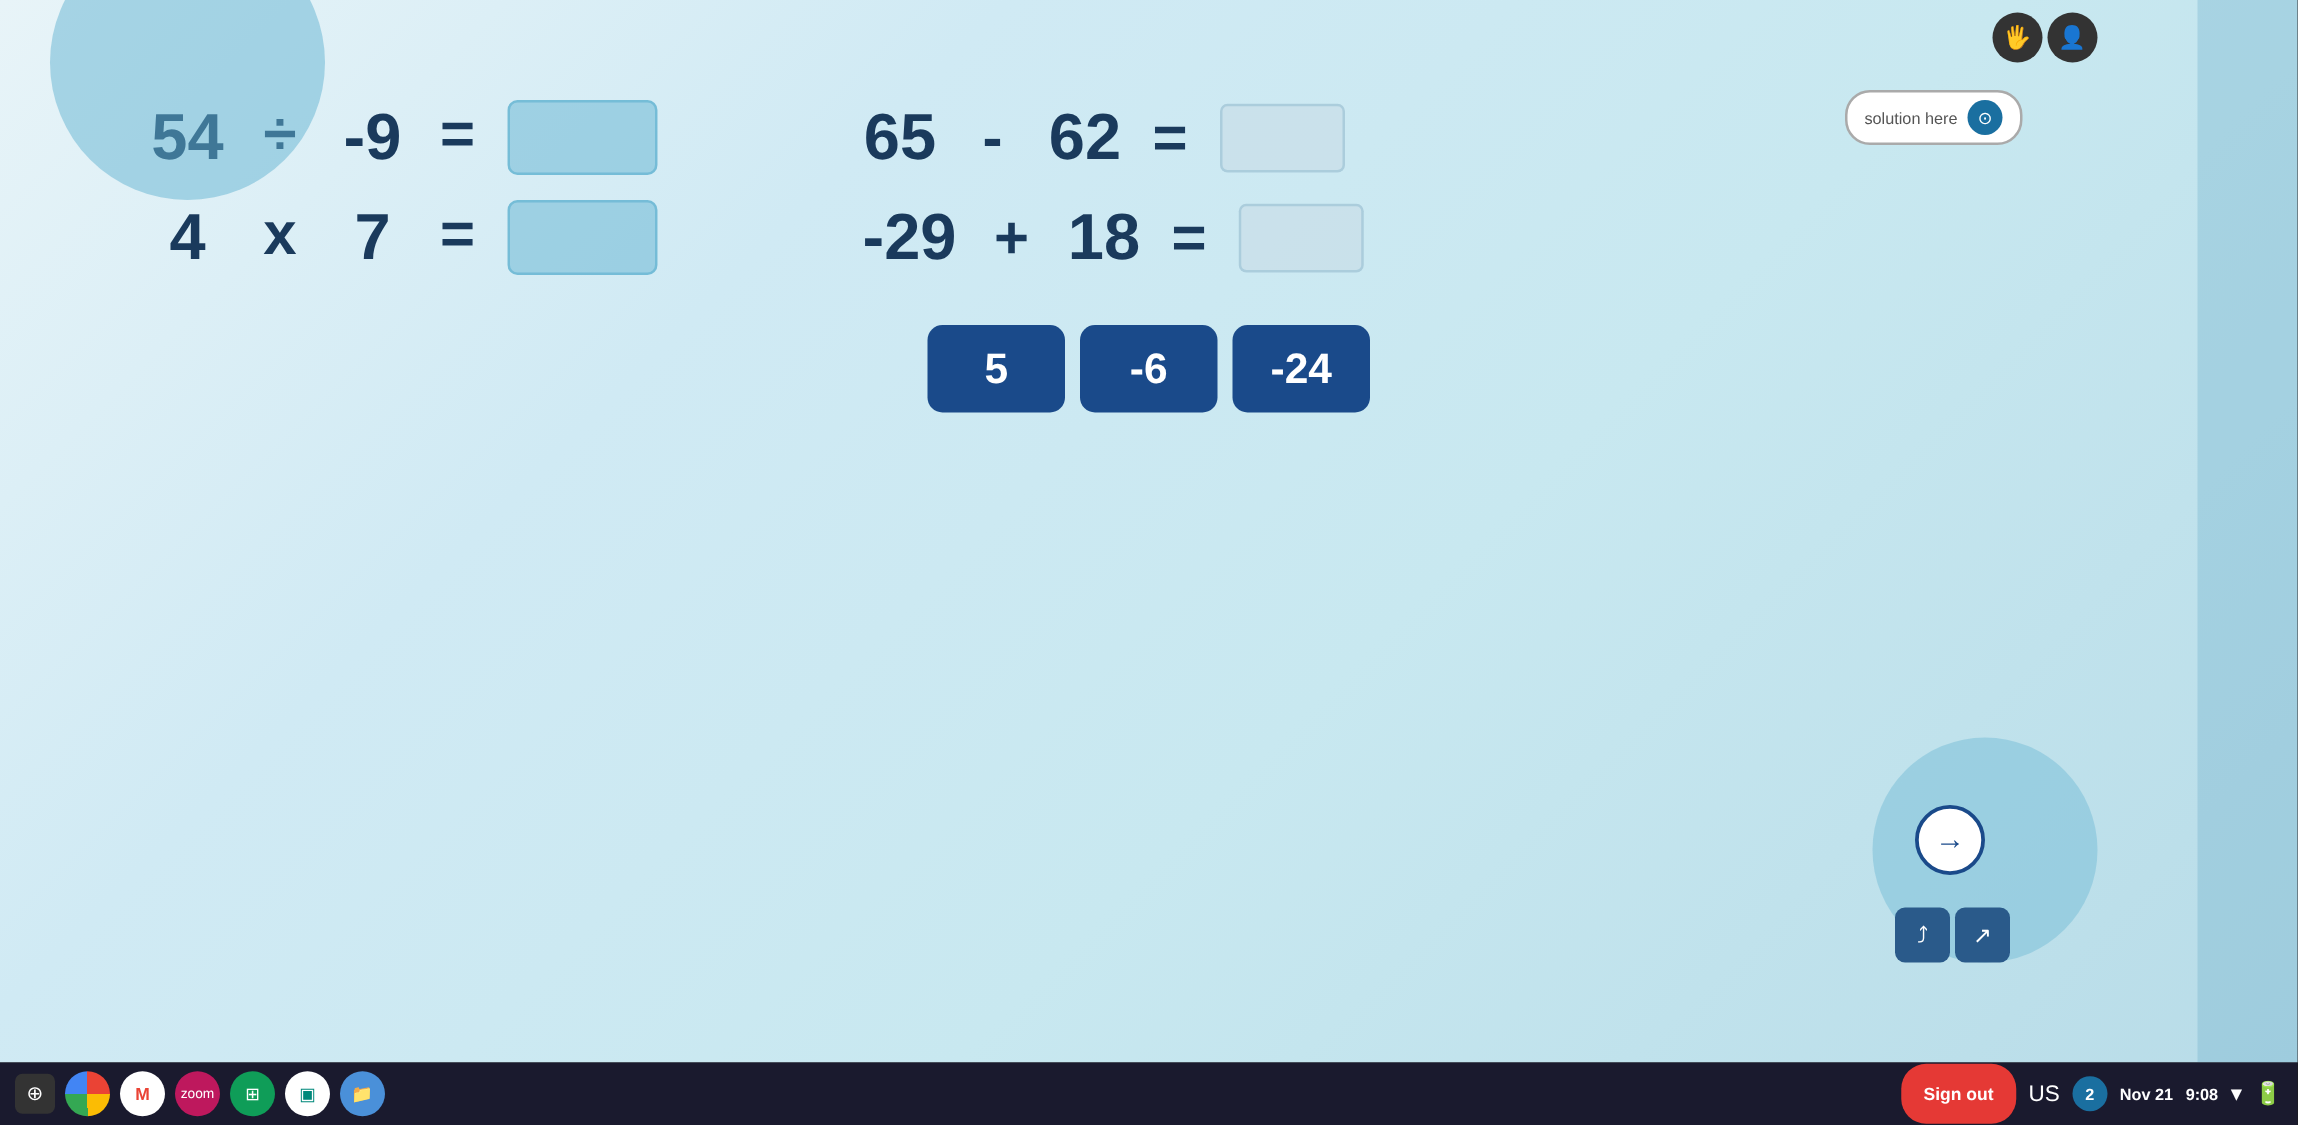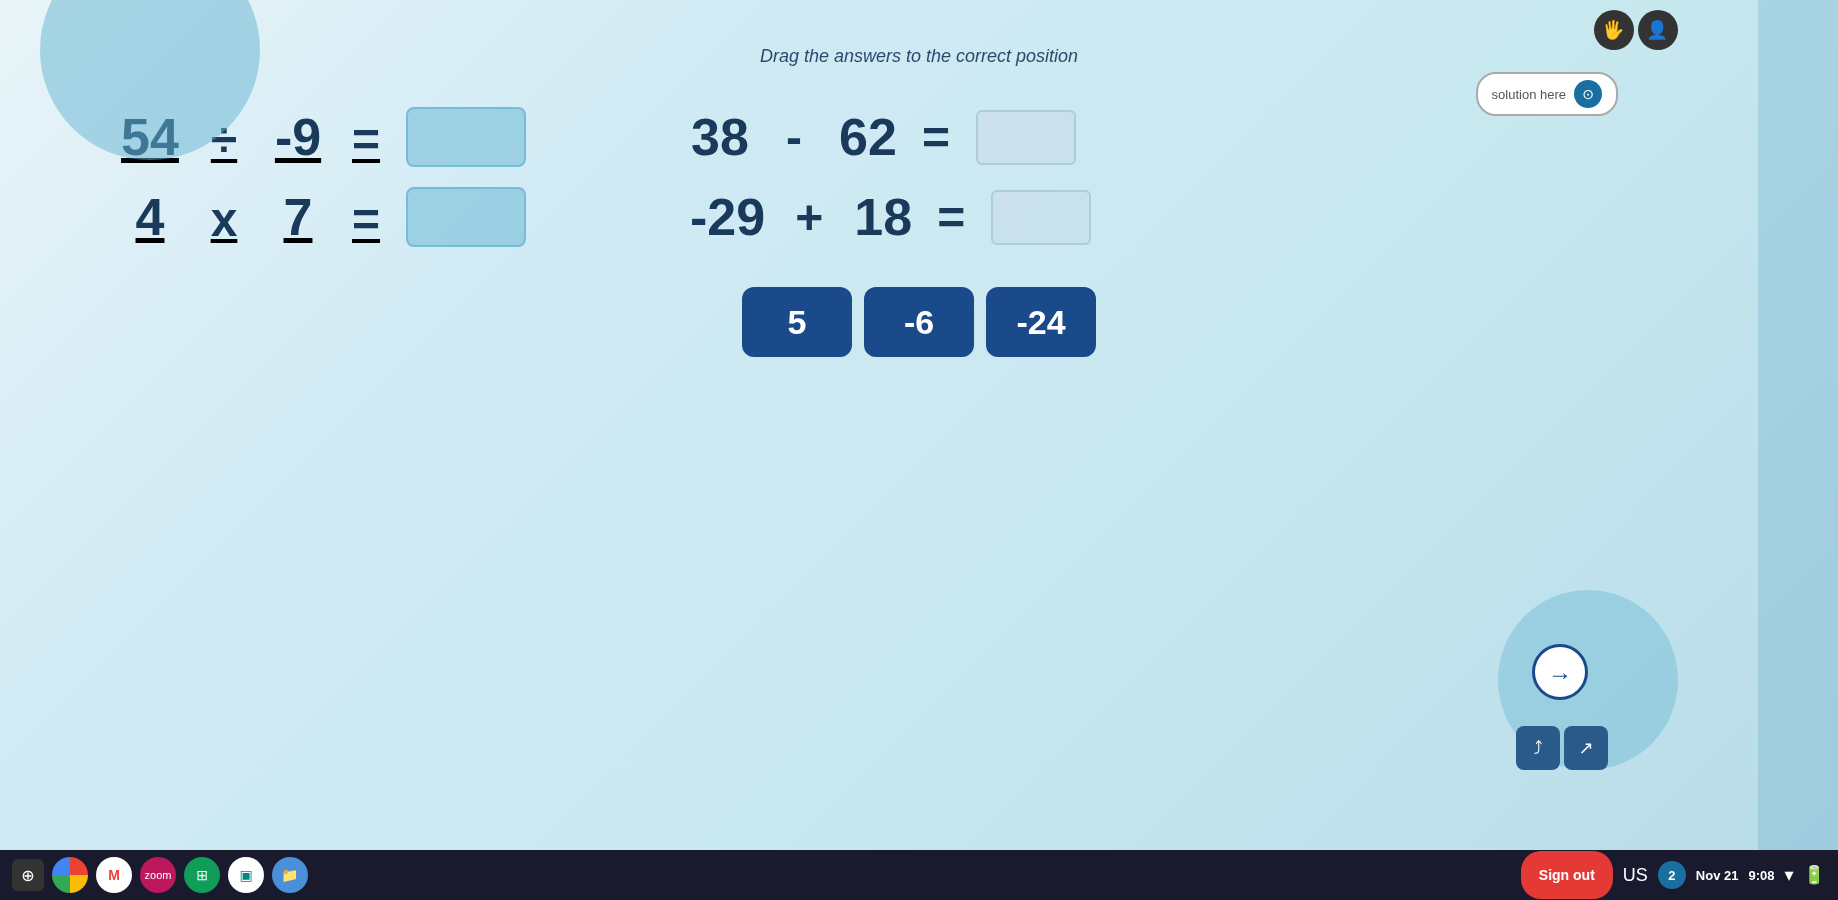--- a/index.html
+++ b/index.html
@@ -171,25 +171,24 @@
     }
 
     .eq-row {
       display: flex;
       align-items: center;
       gap: 30px;
     }
 
     .eq-left {
       display: flex;
-      align-items: flex-end;
+      align-items: flex-start;
       gap: 24px;
       flex: 0 0 auto;
       width: 480px;
-      text-decoration: underline;
     }
 
     .eq-right {
       display: flex;
       align-items: center;
       gap: 24px;
       flex: 0 0 auto;
       margin-left: 60px;
     }
 
@@ -386,35 +385,34 @@
     <div class="avatar-icon">🖐</div>
     <div class="avatar-icon">👤</div>
   </div>
 
   <div class="solution-btn">
     <span>solution here</span>
     <div class="solution-icon">⊙</div>
   </div>
 
   <div class="header">
-    <div class="page-subtitle">Drag the answers to the correct position</div>
   </div>
 
   <div class="equations-container">
 
     <div class="eq-row">
       <div class="eq-left">
         <span class="math-number">54</span>
         <span class="math-operator">÷</span>
         <span class="math-number">-9</span>
         <span class="math-equals">=</span>
         <div class="answer-box"></div>
       </div>
       <div class="eq-right">
-        <span class="math-number">38</span>
+        <span class="math-number">65</span>
         <span class="math-operator">-</span>
         <span class="math-number">62</span>
         <span class="math-equals">=</span>
         <div class="answer-box-sm"></div>
       </div>
     </div>
 
     <div class="eq-row">
       <div class="eq-left">
         <span class="math-number">4</span>

